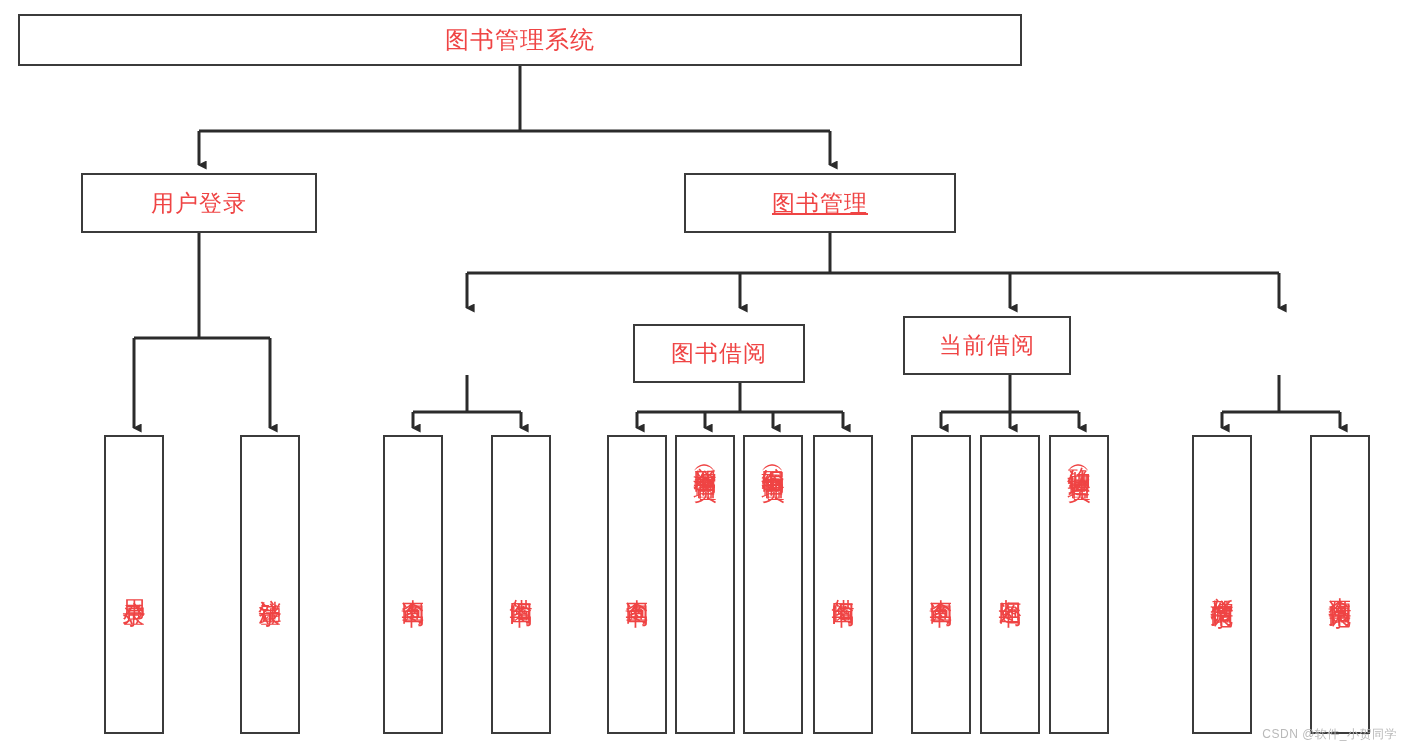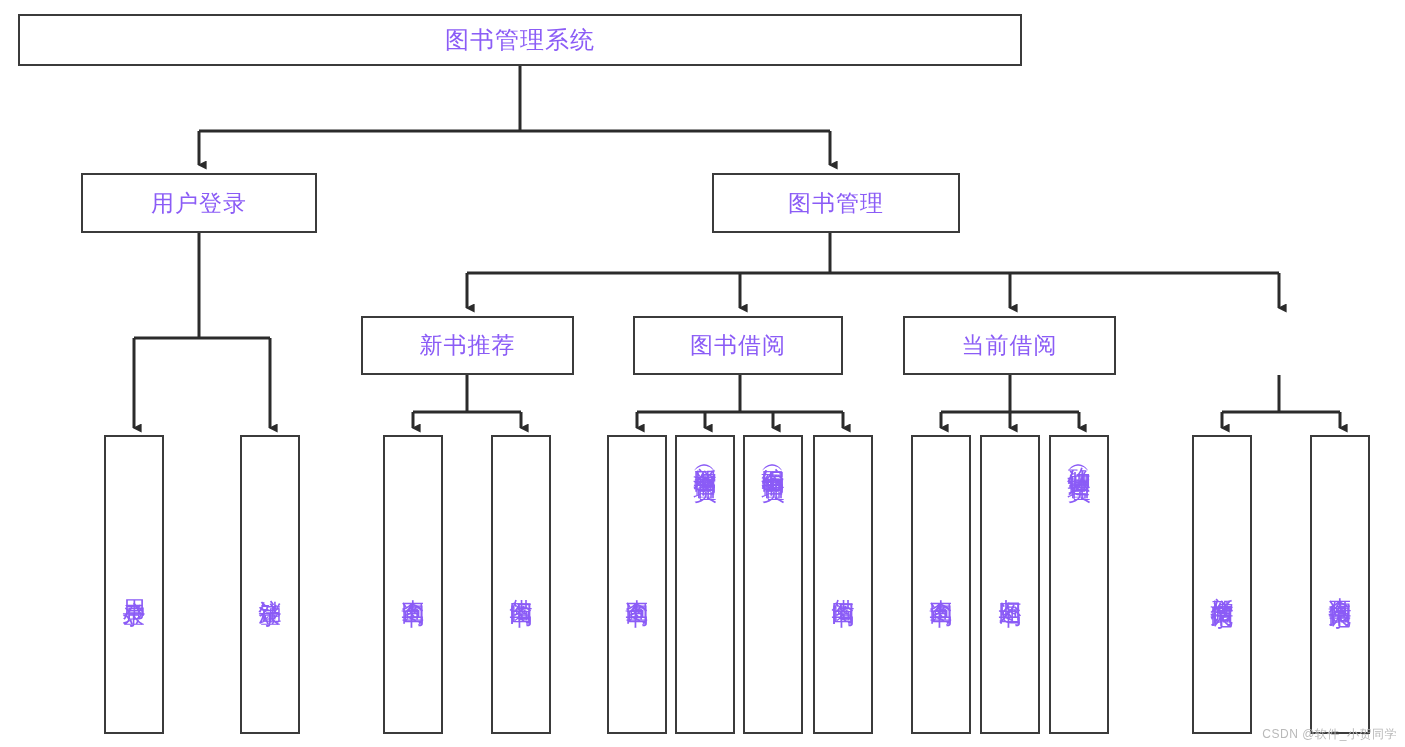--- a/index.html
+++ b/index.html
@@ -14,21 +14,21 @@
   svg.edges{position:absolute;left:0;top:0;width:1405px;height:747px;pointer-events:none;}
 
   .node{
     position:absolute;
     box-sizing:border-box;
     background:#ffffff;
     border:2px solid #3b3b3b;
     display:flex;
     align-items:center;
     justify-content:center;
-    color:#8b5cf6;
+    color:#ef4444;
   }
   .node .lbl{
     display:block;
     text-align:center;
     white-space:nowrap;
   }
 
   
   .node.h .lbl{font-size:23px;letter-spacing:1px;}
   .node.root .lbl{font-size:24px;letter-spacing:1px;}
@@ -114,31 +114,28 @@
     </g>
   </svg>
 
   <div class="node h root" style="left:18px;top:14px;width:1004px;height:52px;">
     <span class="lbl">图书管理系统</span>
   </div>
 
   <div class="node h" style="left:81px;top:173px;width:236px;height:60px;">
     <span class="lbl">用户登录</span>
   </div>
-  <div class="node h" style="left:712px;top:173px;width:248px;height:60px;">
+  <div class="node h" style="left:684px;top:173px;width:272px;height:60px;text-decoration:underline;">
     <span class="lbl">图书管理</span>
   </div>
 
-  <div class="node h" style="left:361px;top:316px;width:213px;height:59px;">
-    <span class="lbl">新书推荐</span>
-  </div>
-  <div class="node h" style="left:633px;top:316px;width:210px;height:59px;">
+  <div class="node h" style="left:633px;top:324px;width:172px;height:59px;">
     <span class="lbl">图书借阅</span>
   </div>
-  <div class="node h" style="left:903px;top:316px;width:213px;height:59px;">
+  <div class="node h" style="left:903px;top:316px;width:168px;height:59px;">
     <span class="lbl">当前借阅</span>
   </div>
 
   <div class="node v mid" style="left:104px;top:435px;width:60px;height:299px;">
     <span class="lbl">用户登录</span>
   </div>
   <div class="node v mid" style="left:240px;top:435px;width:60px;height:299px;">
     <span class="lbl">注销登录</span>
   </div>
 

